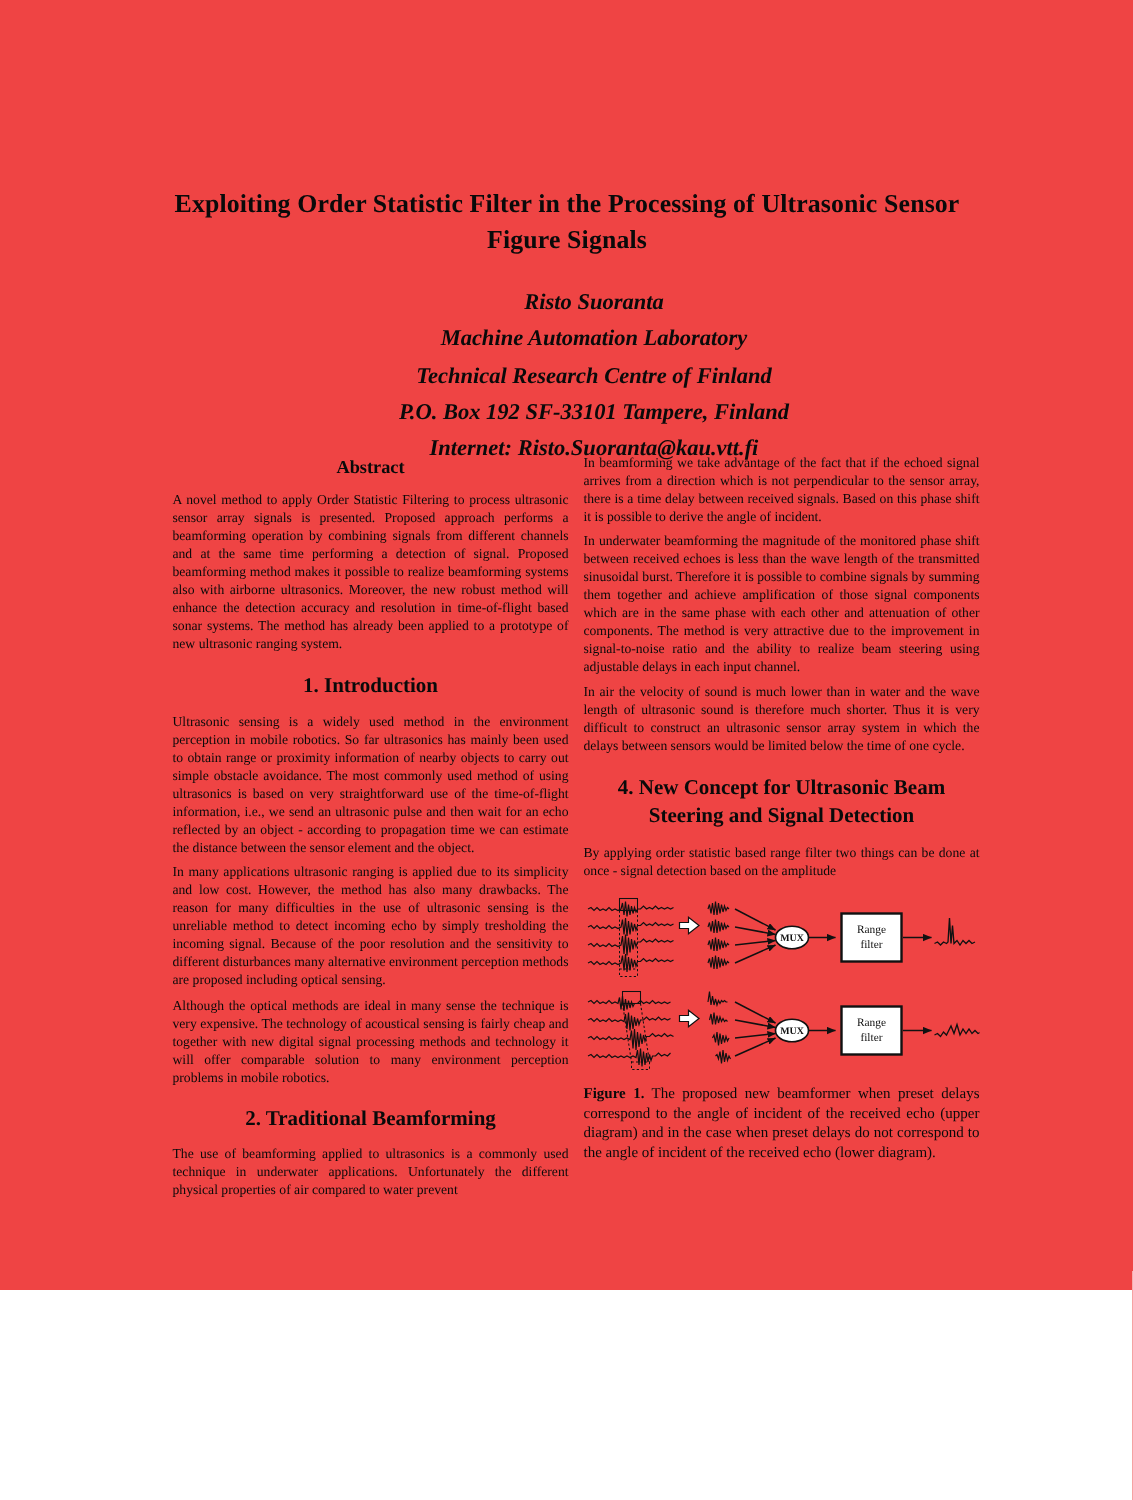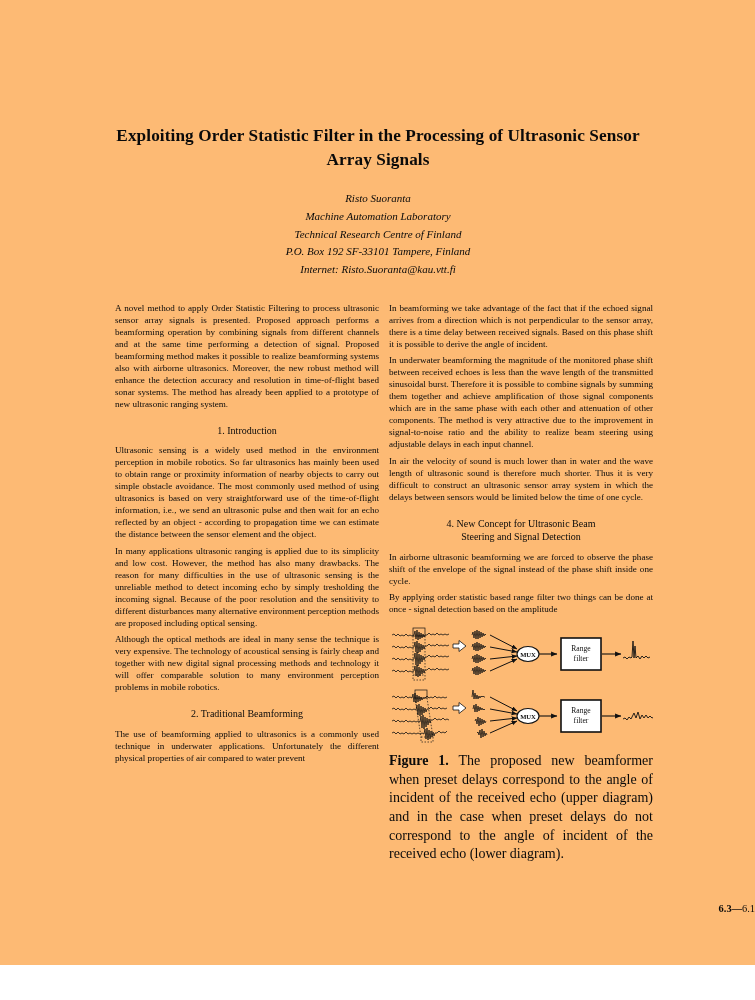--- a/index.html
+++ b/index.html
@@ -3,22 +3,22 @@
 <meta charset="utf-8">
 <style>
   html, body {
     margin: 0;
     padding: 0;
     background: #ffffff;
   }
   .page {
     position: relative;
     width: 755px;
-    height: 965px;
-    background: #fdba74;
+    height: 860px;
+    background: #ef4444;
     overflow: hidden;
     font-family: "Liberation Serif", "DejaVu Serif", serif;
     color: #0a0a0a;
   }
   
   .title-block {
     position: absolute;
     left: 113px;
     top: 124px;
     width: 530px;
@@ -26,47 +26,47 @@
   }
   .doc-title {
     font-size: 17.2px;
     font-weight: bold;
     line-height: 1.42;
     letter-spacing: 0.1px;
     margin: 0;
   }
   .author-block {
     position: absolute;
-    left: 113px;
+    left: 131px;
     top: 190px;
     width: 530px;
     text-align: center;
     font-style: italic;
-    font-weight: normal;
-    font-size: 11px;
+    font-weight: bold;
+    font-size: 15px;
     line-height: 1.62;
   }
   .author-block div { white-space: nowrap; }
 
   
   .col {
     position: absolute;
     top: 303px;
     width: 264px;
     font-size: 9.1px;
     line-height: 1.318;
     text-align: justify;
   }
   .col-left  { left: 115px; }
   .col-right { left: 389px; }
 
   .sec-head {
     text-align: center;
-    font-weight: normal;
-    font-size: 10px;
+    font-weight: bold;
+    font-size: 14px;
     line-height: 1.35;
     margin: 13px 0 8px 0;
   }
   .abstract-head {
     text-align: center;
     font-weight: bold;
     font-size: 12.2px;
     margin: 0 0 9px 0;
   }
   .abstract p {
@@ -80,21 +80,21 @@
     text-indent: 0;
   }
   .col p.tight { margin-bottom: 0; }
 
   
   .figure {
     margin-top: 9px;
   }
   .figure svg { display: block; }
   .fig-caption {
-    font-size: 14px;
+    font-size: 10px;
     line-height: 1.33;
     text-align: justify;
     margin-top: 5px;
   }
   .fig-caption b { font-weight: bold; }
 
   
   .footer {
     position: absolute;
     left: 0;
@@ -108,35 +108,36 @@
 </style>
 </head>
 <body>
 
 <div class="page">
 
   <div class="title-block">
     <div class="doc-title">
       <span>Exploiting Order Statistic Filter in the Processing of Ultrasonic Sensor</span>
       <br>
-      <span>Array Signals</span>
+      <span>Figure Signals</span>
     </div>
   </div>
 
   <div class="author-block">
     <div>Risto Suoranta</div>
     <div>Machine Automation Laboratory</div>
     <div>Technical Research Centre of Finland</div>
     <div>P.O. Box 192 SF-33101 Tampere, Finland</div>
     <div>Internet: Risto.Suoranta@kau.vtt.fi</div>
   </div>
 
   <div class="col col-left">
 
     <div class="abstract">
+      <div class="abstract-head">Abstract</div>
       <p>A novel method to apply Order Statistic Filtering to process ultrasonic sensor array signals is presented. Proposed approach performs a beamforming operation by combining signals from different channels and at the same time performing a detection of signal. Proposed beamforming method makes it possible to realize beamforming systems also with airborne ultrasonics. Moreover, the new robust method will enhance the detection accuracy and resolution in time-of-flight based sonar systems. The method has already been applied to a prototype of new ultrasonic ranging system.</p>
     </div>
 
     <div class="sec-head">1.  Introduction</div>
     <p>Ultrasonic sensing is a widely used method in the environment perception in mobile robotics. So far ultrasonics has mainly been used to obtain range or proximity information of nearby objects to carry out simple obstacle avoidance. The most commonly used method of using ultrasonics is based on very straightforward use of the time-of-flight information, i.e., we send an ultrasonic pulse and then wait for an echo reflected by an object - according to propagation time we can estimate the distance between the sensor element and the object.</p>
     <p>In many applications ultrasonic ranging is applied due to its simplicity and low cost. However, the method has also many drawbacks. The reason for many difficulties in the use of ultrasonic sensing is the unreliable method to detect incoming echo by simply tresholding the incoming signal. Because of the poor resolution and the sensitivity to different disturbances many alternative environment perception methods are proposed including optical sensing.</p>
     <p>Although the optical methods are ideal in many sense the technique is very expensive. The technology of acoustical sensing is fairly cheap and together with new digital signal processing methods and technology it will offer comparable solution to many environment perception problems in mobile robotics.</p>
 
     <div class="sec-head">2.  Traditional Beamforming</div>
     <p class="tight">The use of beamforming applied to ultrasonics is a commonly used technique in underwater applications. Unfortunately the different physical properties of air compared to water prevent</p>
@@ -146,21 +147,20 @@
 
     <p>In beamforming we take advantage of the fact that if the echoed signal arrives from a direction which is not perpendicular to the sensor array, there is a time delay between received signals. Based on this phase shift it is possible to derive the angle of incident.</p>
     <p>In underwater beamforming the magnitude of the monitored phase shift between received echoes is less than the wave length of the transmitted sinusoidal burst. Therefore it is possible to combine signals by summing them together and achieve amplification of those signal components which are in the same phase with each other and attenuation of other components. The method is very attractive due to the improvement in signal-to-noise ratio and the ability to realize beam steering using adjustable delays in each input channel.</p>
     <p>In air the velocity of sound is much lower than in water and the wave length of ultrasonic sound is therefore much shorter. Thus it is very difficult to construct an ultrasonic sensor array system in which the delays between sensors would be limited below the time of one cycle.</p>
 
     <div class="sec-head">
       <span>4.  New Concept for Ultrasonic Beam</span>
       <br>
       <span>Steering and Signal Detection</span>
     </div>
-    <p>In airborne ultrasonic beamforming we are forced to observe the phase shift of the envelope of the signal instead of the phase shift inside one cycle.</p>
     <p class="tight">By applying order statistic based range filter two things can be done at once - signal detection based on the amplitude</p>
 
     <div class="figure">
       <svg width="264" height="122" viewBox="0 0 264 122">
         <defs>
           <marker id="ah" markerWidth="6" markerHeight="6" refX="5.4" refY="2.3" orient="auto">
             <path d="M0,0 L5.6,2.3 L0,4.6 Z" fill="#111"></path>
           </marker>
         </defs>
 

